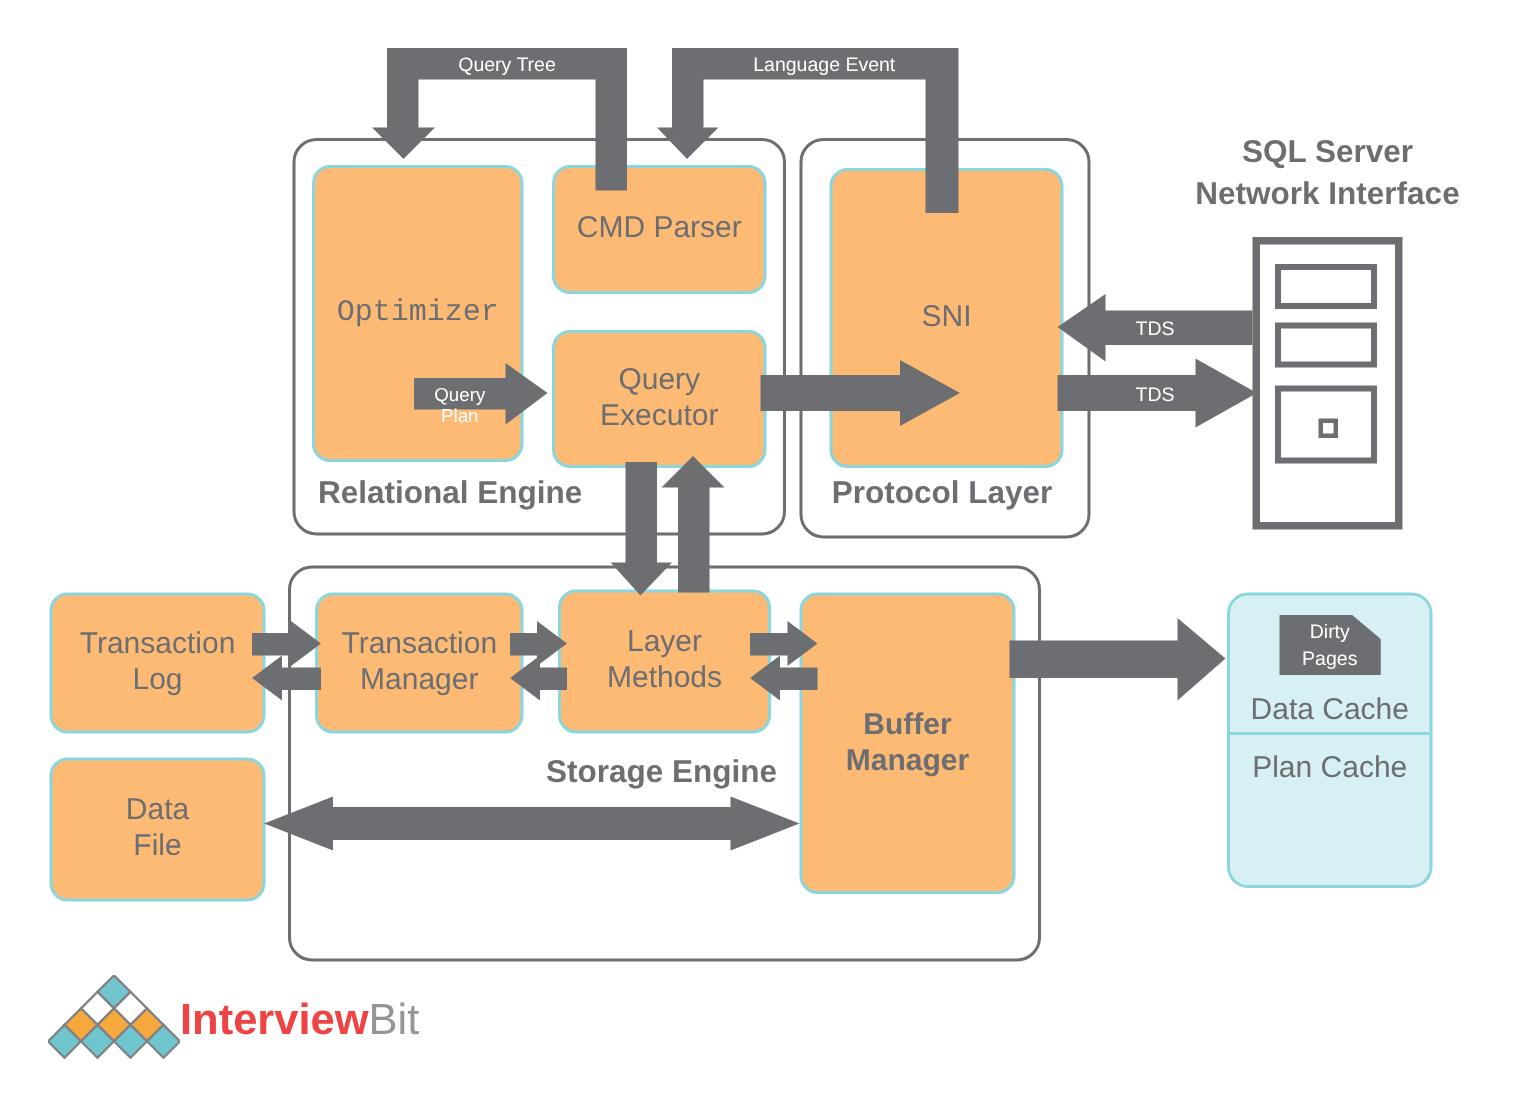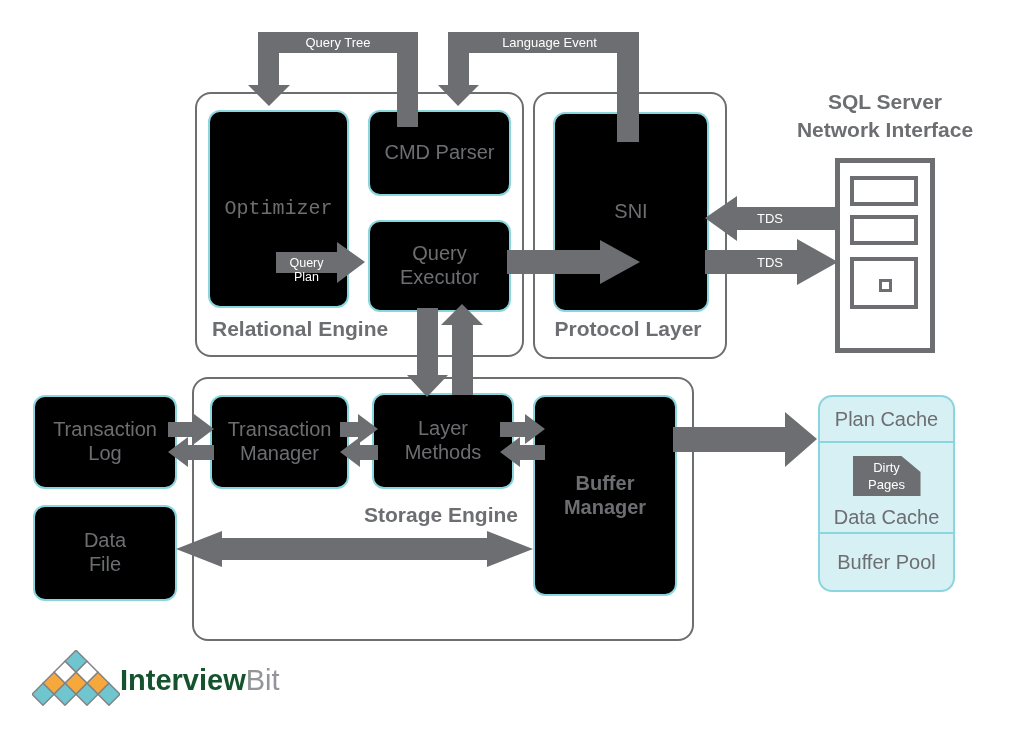--- a/index.html
+++ b/index.html
@@ -2,21 +2,21 @@
 <html><head>
 <meta charset="utf-8">
 <style>
   html,body{margin:0;padding:0;background:#ffffff;}
   body{width:1024px;height:729px;position:relative;overflow:hidden;
        font-family:"Liberation Sans","DejaVu Sans",sans-serif;color:#6D6E71;}
   .abs{position:absolute;}
   
   .obox{position:absolute;background:#ffffff;border:2px solid #6D6E71;border-radius:16px;}
   
-  .tbox{position:absolute;background:#000000;border:2px solid #8AD6DE;border-radius:12px;
+  .tbox{position:absolute;background:#fdba74;border:2px solid #8AD6DE;border-radius:12px;
         display:flex;align-items:center;justify-content:center;text-align:center;
         font-size:20px;line-height:1.18;color:#6D6E71;}
   .pre{white-space:pre-line;}
   .seclabel{position:absolute;font-weight:bold;font-size:21px;color:#6D6E71;}
   .arrowlabel{position:absolute;color:#ffffff;font-size:13px;text-align:center;}
   svg.overlay{position:absolute;left:0;top:0;pointer-events:none;}
   .arrow{fill:#6D6E71;}
   
   .stack{position:absolute;left:818px;top:395px;width:137px;height:197px;
          background:#D7F0F3;border:2px solid #8AD6DE;border-radius:14px;
@@ -29,21 +29,21 @@
          display:flex;align-items:center;justify-content:center;
          clip-path:polygon(0 0,72% 0,100% 40%,100% 100%,0 100%);}
   
   .server{position:absolute;left:835px;top:158px;width:100px;height:195px;
           border:5px solid #6D6E71;box-sizing:border-box;background:#fff;}
   .srect{position:absolute;border:4px solid #6D6E71;box-sizing:border-box;background:#fff;}
   .server-title{position:absolute;left:775px;top:88px;width:220px;text-align:center;
                 font-weight:bold;font-size:21px;line-height:1.35;color:#6D6E71;}
   
   .brand{position:absolute;left:120px;top:663px;font-size:29px;line-height:1.2;}
-  .brand .b1{font-weight:bold;color:#14532d;}
+  .brand .b1{font-weight:bold;color:#ef4444;}
   .brand .b2{font-weight:normal;color:#939598;}
 </style>
 </head>
 <body>
 
 <div class="obox" style="left:195px;top:92px;width:325px;height:261px;"></div>
 <div class="obox" style="left:533px;top:92px;width:190px;height:263px;"></div>
 <div class="obox" style="left:192px;top:377px;width:498px;height:260px;"></div>
 
 <div class="seclabel" style="left:212px;top:317px;">Relational Engine</div>
@@ -78,32 +78,29 @@
 <div class="tbox" style="left:533px;top:395px;width:140px;height:197px;font-weight:bold;">
   <span class="pre">Buffer
 Manager</span>
 </div>
 <div class="tbox" style="left:33px;top:505px;width:140px;height:92px;">
   <span class="pre">Data
 File</span>
 </div>
 
 <div class="stack">
-  <div class="sec flexc" style="height:45px;">
-    <span>Plan Cache</span>
-  </div>
   <div class="sec" style="height:91px;">
     <div class="dirty pre">
       <span class="pre">Dirty
 Pages</span>
     </div>
     <div style="position:absolute;bottom:3px;width:100%;">Data Cache</div>
   </div>
-  <div class="sec flexc" style="height:57px;">
-    <span>Buffer Pool</span>
+  <div class="sec flexc" style="height:45px;">
+    <span>Plan Cache</span>
   </div>
 </div>
 
 <div class="server-title pre">SQL Server
 Network Interface</div>
 <div class="server">
   <div class="srect" style="left:10px;top:13px;width:68px;height:30px;"></div>
   <div class="srect" style="left:10px;top:52px;width:68px;height:30px;"></div>
   <div class="srect" style="left:10px;top:94px;width:68px;height:52px;">
     <div class="srect" style="left:25px;top:18px;width:13px;height:13px;border-width:3px;"></div>

